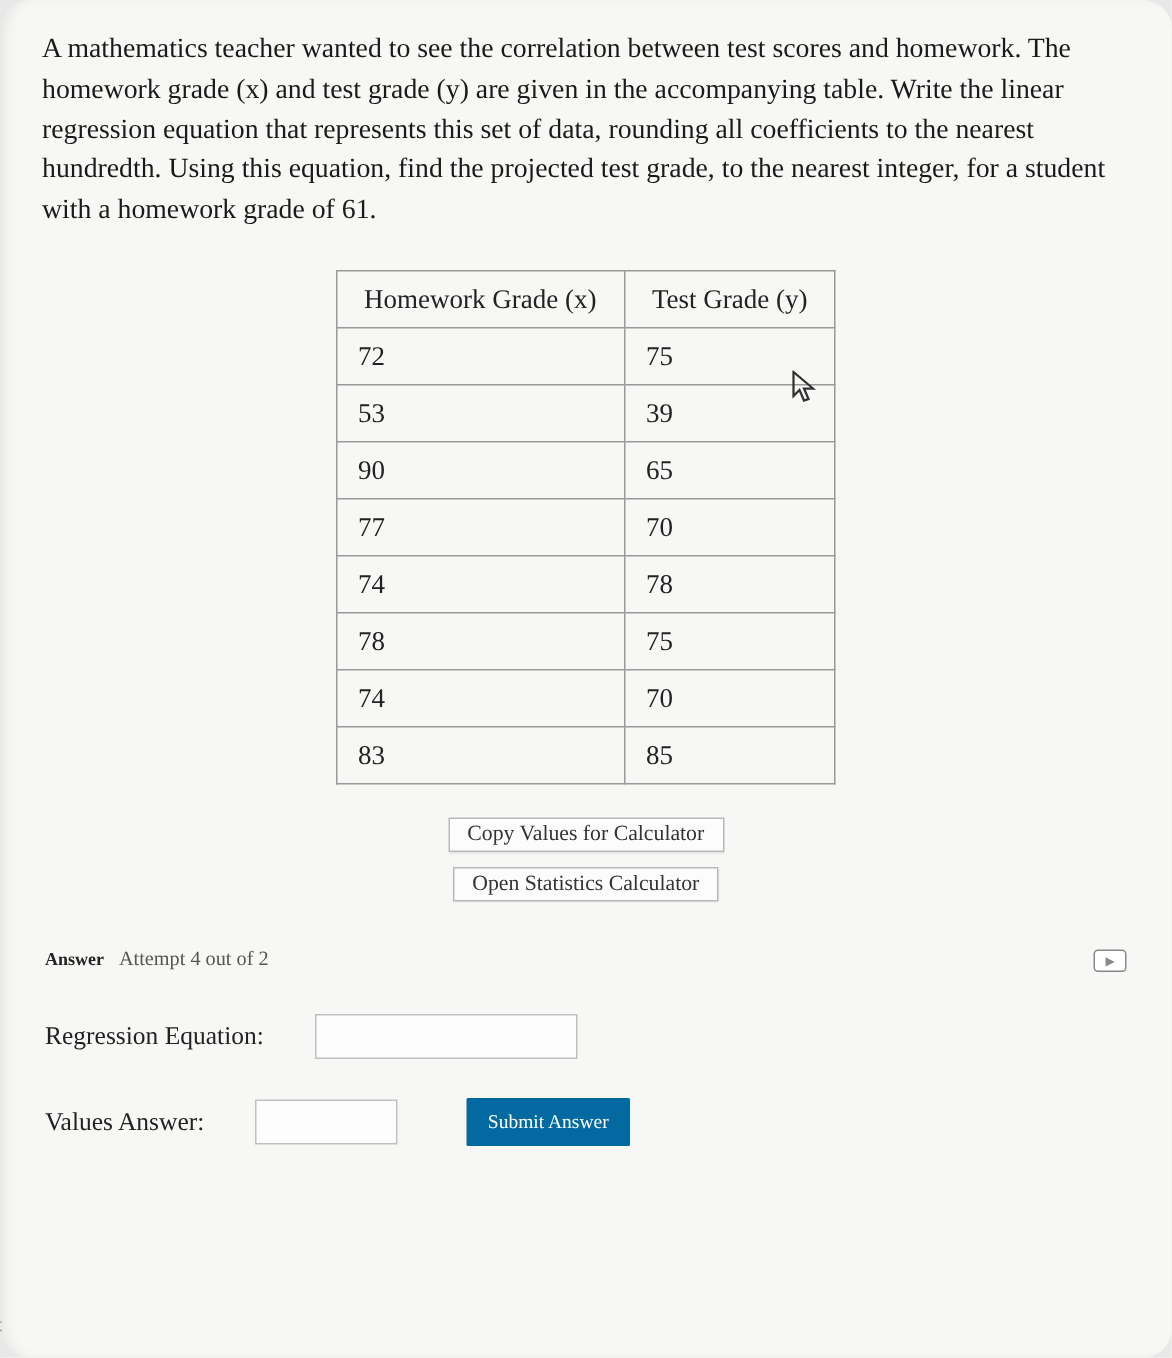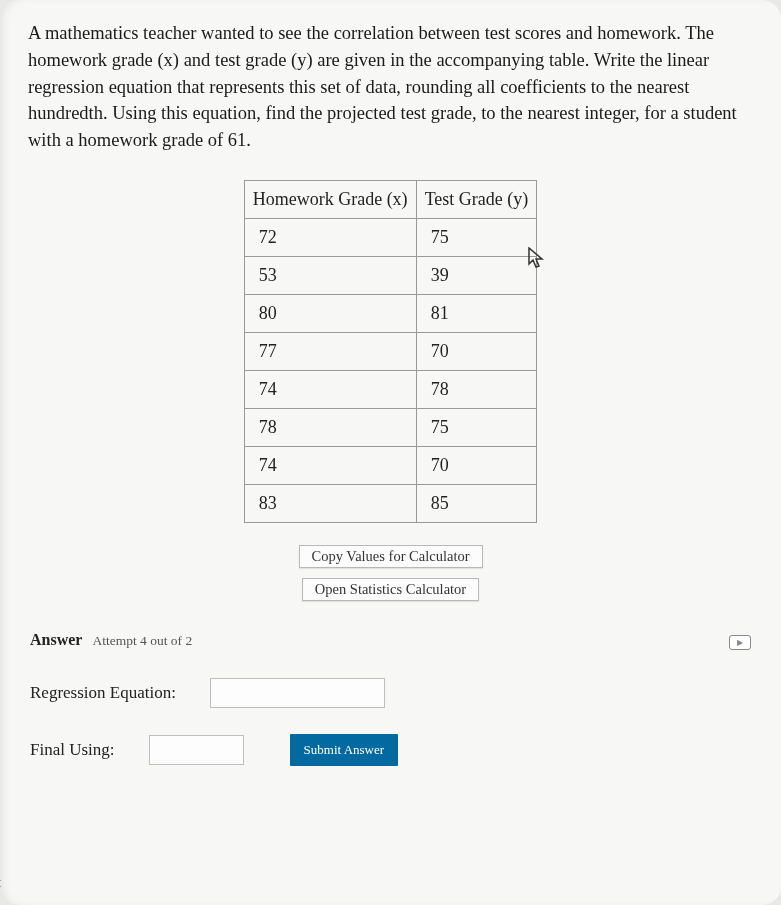--- a/index.html
+++ b/index.html
@@ -26,21 +26,21 @@
     color: #1a1a1a;
     margin-bottom: 26px;
   }
   .data-table {
     margin: 0 auto;
     border-collapse: collapse;
     font-size: 18px;
   }
   .data-table th {
     border: 1px solid #999;
-    padding: 8px 8px;
+    padding: 8px 18px;
     font-weight: normal;
     text-align: center;
     color: #222;
   }
   .data-table td {
     border: 1px solid #999;
     padding: 8px 14px;
     color: #222;
     height: 30px;
   }
@@ -70,21 +70,21 @@
     padding: 0 2px;
   }
   .answer-row {
     display: flex;
     align-items: baseline;
     justify-content: space-between;
     margin-bottom: 28px;
   }
   .answer-label {
     font-weight: bold;
-    font-size: 16px;
+    font-size: 12px;
     color: #222;
   }
   .attempt {
     font-size: 13.5px;
     color: #555;
     margin-left: 10px;
   }
   .answer-left { display:flex; align-items:baseline; }
   .field-row {
     display: flex;
@@ -162,22 +162,22 @@
       <tbody>
         <tr>
             <td>72</td>
             <td>75</td>
           </tr>
         <tr>
             <td>53</td>
             <td>39</td>
           </tr>
         <tr>
-            <td>80</td>
-            <td>81</td>
+            <td>90</td>
+            <td>65</td>
           </tr>
         <tr>
             <td>77</td>
             <td>70</td>
           </tr>
         <tr>
             <td>74</td>
             <td>78</td>
           </tr>
         <tr>
@@ -209,21 +209,21 @@
       </div>
       <span class="vid-icon">▶</span>
     </div>
 
     <div class="field-row">
       <span class="field-label">Regression Equation:</span>
       <input class="text-input reg-input" type="text" value="" style="">
     </div>
 
     <div class="field-row">
-      <span class="field-label">Final Using:</span>
+      <span class="field-label">Values Answer:</span>
       <input class="text-input final-input" type="text" value="" style="">
       <button class="submit-btn">Submit Answer</button>
     </div>
   </div>
 
   <div class="cursor">
     <svg width="18" height="24" viewBox="0 0 18 24">
       <path d="M1 1 L1 17 L5 13 L8 20 L11 19 L8 12 L14 12 Z" fill="none" stroke="#333" stroke-width="1.5"></path>
     </svg>
   </div>

